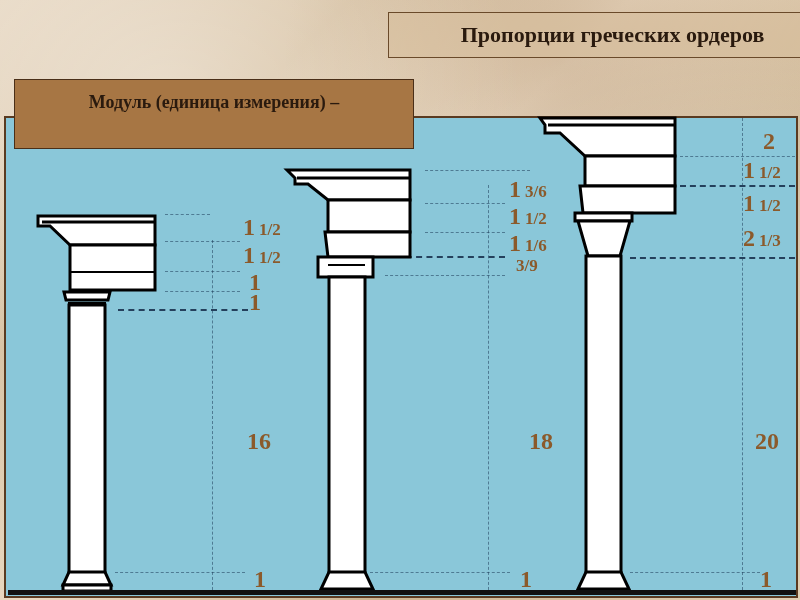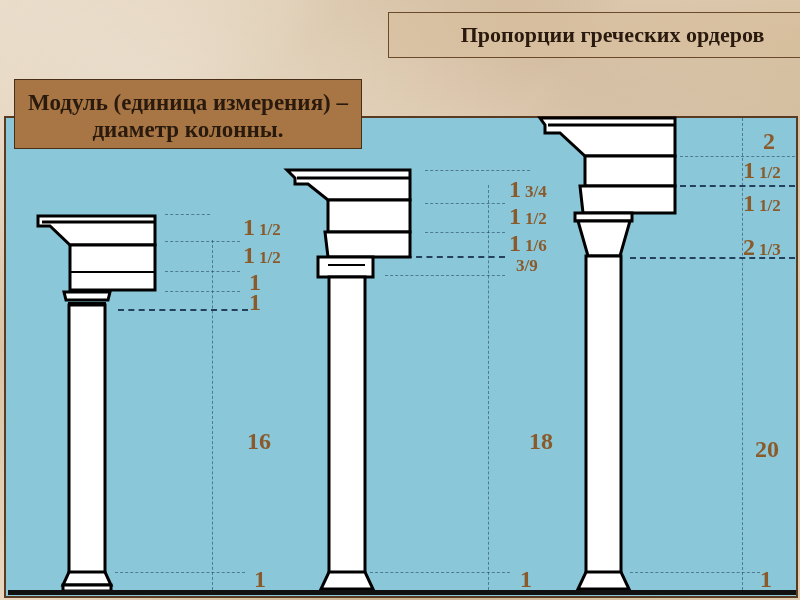--- a/index.html
+++ b/index.html
@@ -23,23 +23,23 @@
     font-weight:bold; font-size:22px; color:#2a1a0e;
   }
   .panel {
     position:absolute; left:4px; top:116px; width:794px; height:482px;
     background:#8ac7d9; border:2px solid #5a3a20; box-sizing:border-box;
   }
   .ground {
     position:absolute; left:8px; right:4px; top:590px; height:5px; background:#111;
   }
   .note-box {
-    position:absolute; left:14px; top:79px; width:348px; height:70px;
+    position:absolute; left:14px; top:79px; width:400px; height:70px;
     background:#a77644; border:1px solid #4a2f18; box-sizing:border-box;
-    color:#2a1a0e; font-weight:bold; font-size:23px; text-align:center;
+    color:#2a1a0e; font-weight:bold; font-size:18px; text-align:center;
     line-height:27px; padding-top:9px;
   }
   .num {
     position:absolute; color:#8b5a2b; font-weight:bold; font-family:"Liberation Serif", serif;
     white-space:nowrap;
   }
   .num .big { font-size:24px; }
   .num .small { font-size:17px;margin-top:20px; }
   .dash {
     position:absolute; height:0; border-top:1px dashed rgba(30,60,90,0.55);
@@ -114,21 +114,20 @@
     <polygon points="578,221 630,221 620,256 588,256"></polygon>
     <rect x="586" y="256" width="35" height="318"></rect>
     <polygon points="586,572 621,572 629,589 578,589"></polygon>
   </g>
 </svg>
 
 <div class="ground"></div>
 
 <div class="note-box">
   <div>Модуль (единица измерения) –</div>
-  <div>диаметр колонны.</div>
 </div>
 
 <div class="num" style="left:243px; top:214px;">
   <span class="big">1</span> <span class="small">1/2</span>
 </div>
 <div class="num" style="left:243px; top:242px;">
   <span class="big">1</span> <span class="small">1/2</span>
 </div>
 <div class="num" style="left:249px; top:269px;">
   <span class="big">1</span>
@@ -137,21 +136,21 @@
   <span class="big">1</span>
 </div>
 <div class="num" style="left:247px; top:428px;text-align:right;">
   <span class="big">16</span>
 </div>
 <div class="num" style="left:254px; top:566px;">
   <span class="big">1</span>
 </div>
 
 <div class="num" style="left:509px; top:176px;">
-  <span class="big">1</span> <span class="small">3/4</span>
+  <span class="big">1</span> <span class="small">3/6</span>
 </div>
 <div class="num" style="left:509px; top:203px;">
   <span class="big">1</span> <span class="small">1/2</span>
 </div>
 <div class="num" style="left:509px; top:230px;">
   <span class="big">1</span> <span class="small">1/6</span>
 </div>
 <div class="num" style="left:516px; top:256px;">
   <span class="small">3/9</span>
 </div>
@@ -164,21 +163,21 @@
 
 <div class="num" style="left:763px; top:128px;">
   <span class="big">2</span>
 </div>
 <div class="num" style="left:743px; top:157px;">
   <span class="big">1</span> <span class="small">1/2</span>
 </div>
 <div class="num" style="left:743px; top:190px;">
   <span class="big">1</span> <span class="small">1/2</span>
 </div>
-<div class="num" style="left:743px; top:234px;">
+<div class="num" style="left:743px; top:225px;">
   <span class="big">2</span> <span class="small">1/3</span>
 </div>
-<div class="num" style="left:755px; top:428px;margin-top:8px;">
+<div class="num" style="left:755px; top:428px;">
   <span class="big">20</span>
 </div>
 <div class="num" style="left:760px; top:566px;">
   <span class="big">1</span>
 </div>
 
 </body></html>

